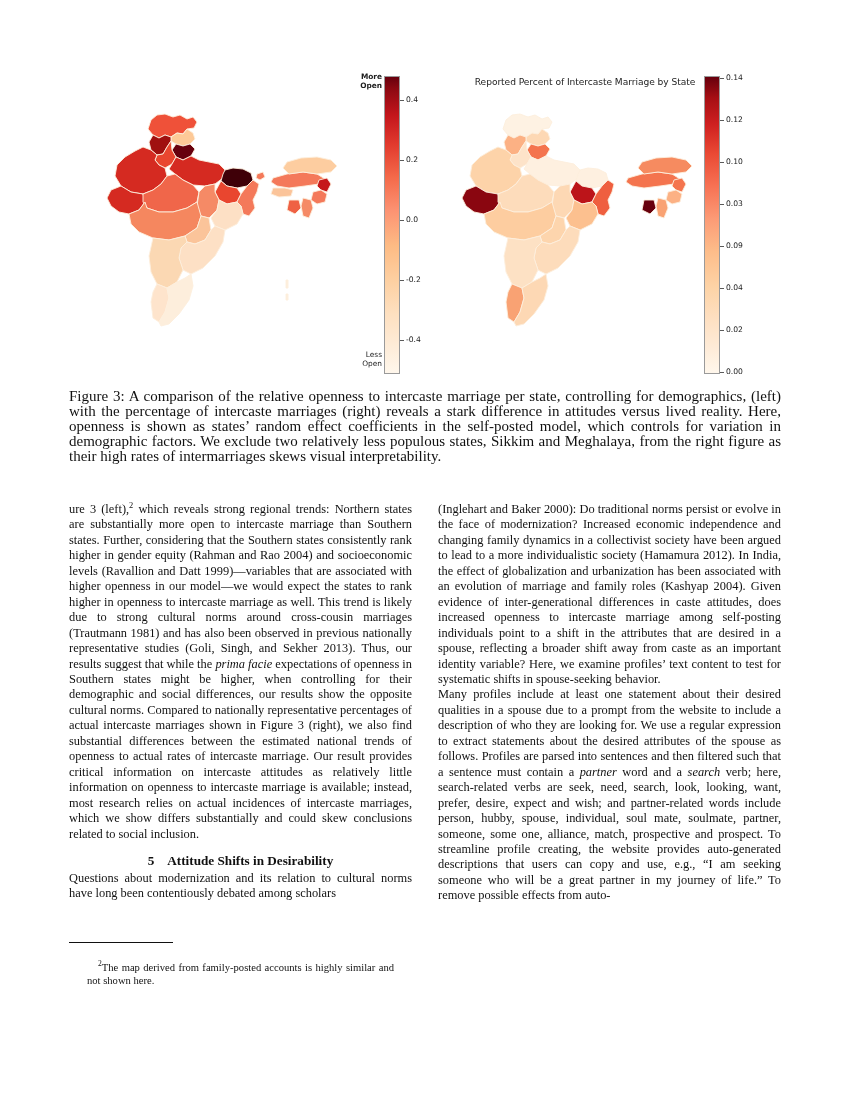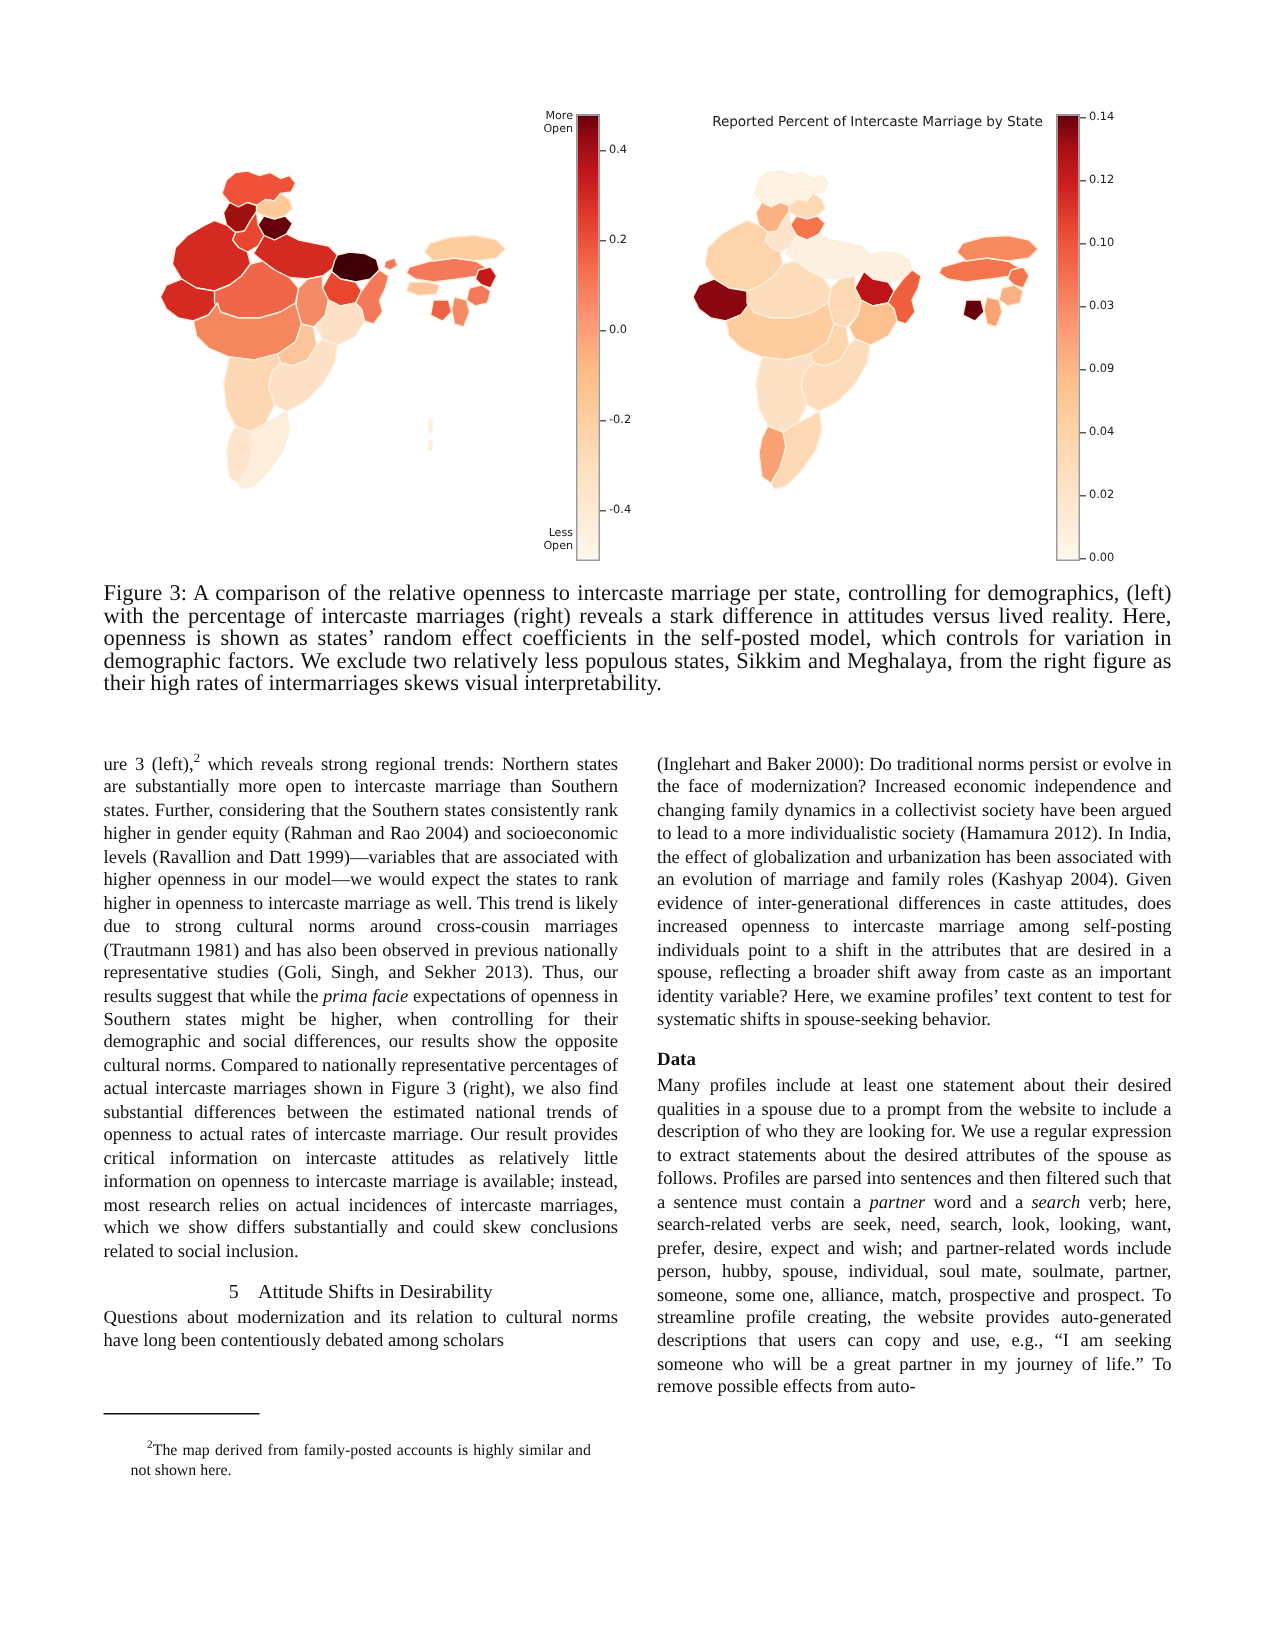--- a/index.html
+++ b/index.html
@@ -108,21 +108,21 @@
   .cbar-endlabel {
     position: absolute;
     font-family: "DejaVu Sans", sans-serif;
     font-size: 7.4px;
     line-height: 9.2px;
     color: #202020;
     text-align: right;
     white-space: pre-line;
   }
   #cbar-left .cbar-endlabel { right: 48px; width: 26px; }
-  #lbl-more { top: 12px; }
+  #lbl-more { top: 12px; font-weight: bold; }
   #lbl-less { top: 290px; }
 
   
   #caption {
     position: absolute;
     left: 69px;
     top: 389px;
     width: 712px;
     font-size: 15px;
     line-height: 15.1px;
@@ -155,21 +155,21 @@
     text-justify: inter-word;
     hyphens: none;
   }
   .it { font-style: italic; }
   sup { font-size: 8.4px; vertical-align: super; line-height: 0; }
 
   h2.section-head {
     margin: 11px 0 2px 0;
     font-size: 13.2px;
     line-height: 16px;
-    font-weight: normal;
+    font-weight: bold;
     text-align: center;
   }
   h2.section-head .snum { margin-right: 13px; }
 
   h3.sub-head {
     margin: 12px 0 2px 0;
     font-size: 12.6px;
     line-height: 15px;
     font-weight: bold;
     text-align: left;
@@ -380,21 +380,20 @@
     <p class="para"><span>ure 3 (left),</span><sup>2</sup><span> which reveals strong regional trends: Northern states are substantially more open to intercaste marriage than Southern states. Further, considering that the Southern states consistently rank higher in gender equity (Rahman and Rao 2004) and socioeconomic levels (Ravallion and Datt 1999)—variables that are associated with higher openness in our model—we would expect the states to rank higher in openness to intercaste marriage as well. This trend is likely due to strong cultural norms around cross-cousin marriages (Trautmann 1981) and has also been observed in previous nationally representative studies (Goli, Singh, and Sekher 2013). Thus, our results suggest that while the </span><span class="it">prima facie</span><span> expectations of openness in Southern states might be higher, when controlling for their demographic and social differences, our results show the opposite cultural norms. Compared to nationally representative percentages of actual intercaste marriages shown in Figure 3 (right), we also find substantial differences between the estimated national trends of openness to actual rates of intercaste marriage. Our result provides critical information on intercaste attitudes as relatively little information on openness to intercaste marriage is available; instead, most research relies on actual incidences of intercaste marriages, which we show differs substantially and could skew conclusions related to social inclusion.</span></p>
 
     <h2 class="section-head"><span class="snum">5</span><span>Attitude Shifts in Desirability</span></h2>
 
     <p class="para">Questions about modernization and its relation to cultural norms have long been contentiously debated among scholars</p>
   </div>
 
   <div class="col" id="col-right">
     <p class="para">(Inglehart and Baker 2000): Do traditional norms persist or evolve in the face of modernization? Increased economic independence and changing family dynamics in a collectivist society have been argued to lead to a more individualistic society (Hamamura 2012). In India, the effect of globalization and urbanization has been associated with an evolution of marriage and family roles (Kashyap 2004). Given evidence of inter-generational differences in caste attitudes, does increased openness to intercaste marriage among self-posting individuals point to a shift in the attributes that are desired in a spouse, reflecting a broader shift away from caste as an important identity variable? Here, we examine profiles’ text content to test for systematic shifts in spouse-seeking behavior.</p>
 
-    <h3 class="sub-head">Data</h3>
 
     <p class="para"><span>Many profiles include at least one statement about their desired qualities in a spouse due to a prompt from the website to include a description of who they are looking for. We use a regular expression to extract statements about the desired attributes of the spouse as follows. Profiles are parsed into sentences and then filtered such that a sentence must contain a </span><span class="it">partner</span><span> word and a </span><span class="it">search</span><span> verb; here, search-related verbs are seek, need, search, look, looking, want, prefer, desire, expect and wish; and partner-related words include person, hubby, spouse, individual, soul mate, soulmate, partner, someone, some one, alliance, match, prospective and prospect. To streamline profile creating, the website provides auto-generated descriptions that users can copy and use, e.g., “I am seeking someone who will be a great partner in my journey of life.” To remove possible effects from auto-</span></p>
   </div>
 </div>
 
 <div id="footnote">
   <div class="rule"></div>
   <p class="fn-text"><sup>2</sup><span>The map derived from family-posted accounts is highly similar and not shown here.</span></p>
 </div>
 

